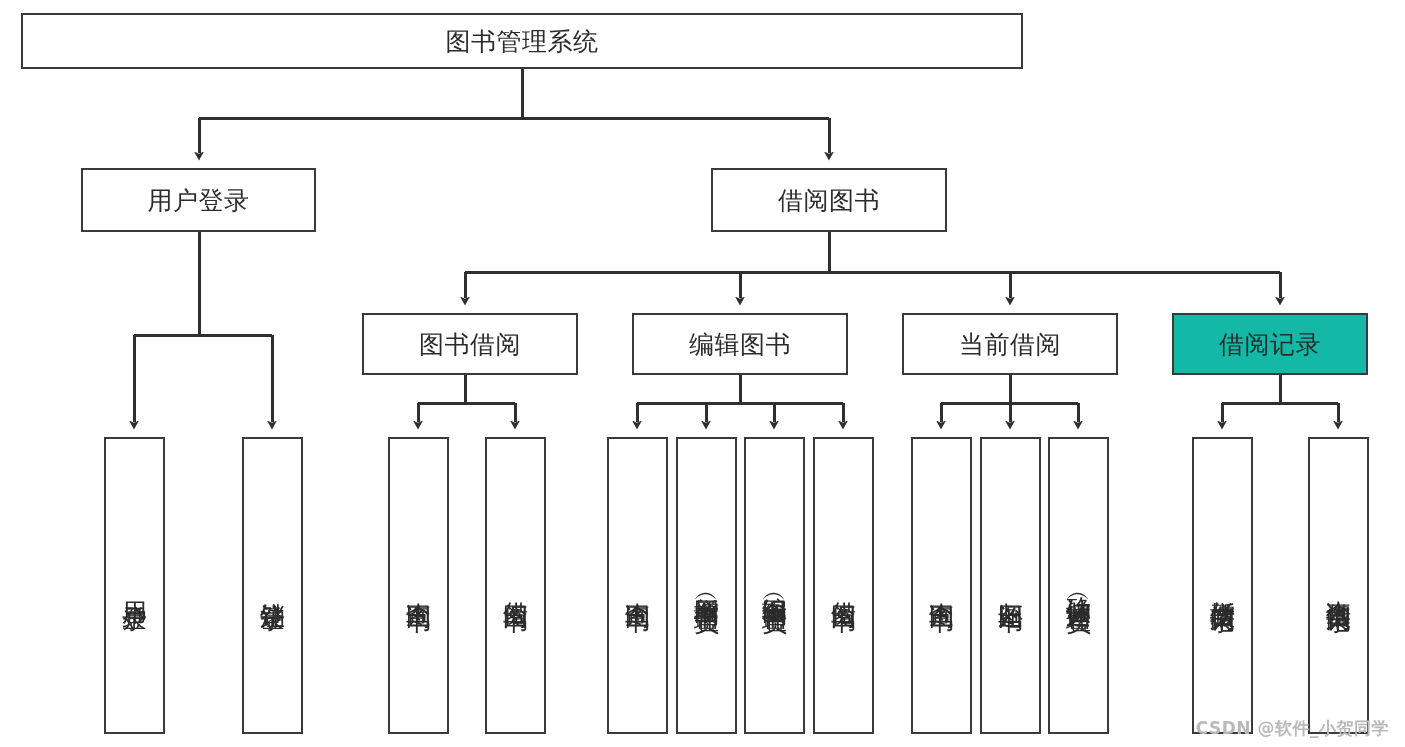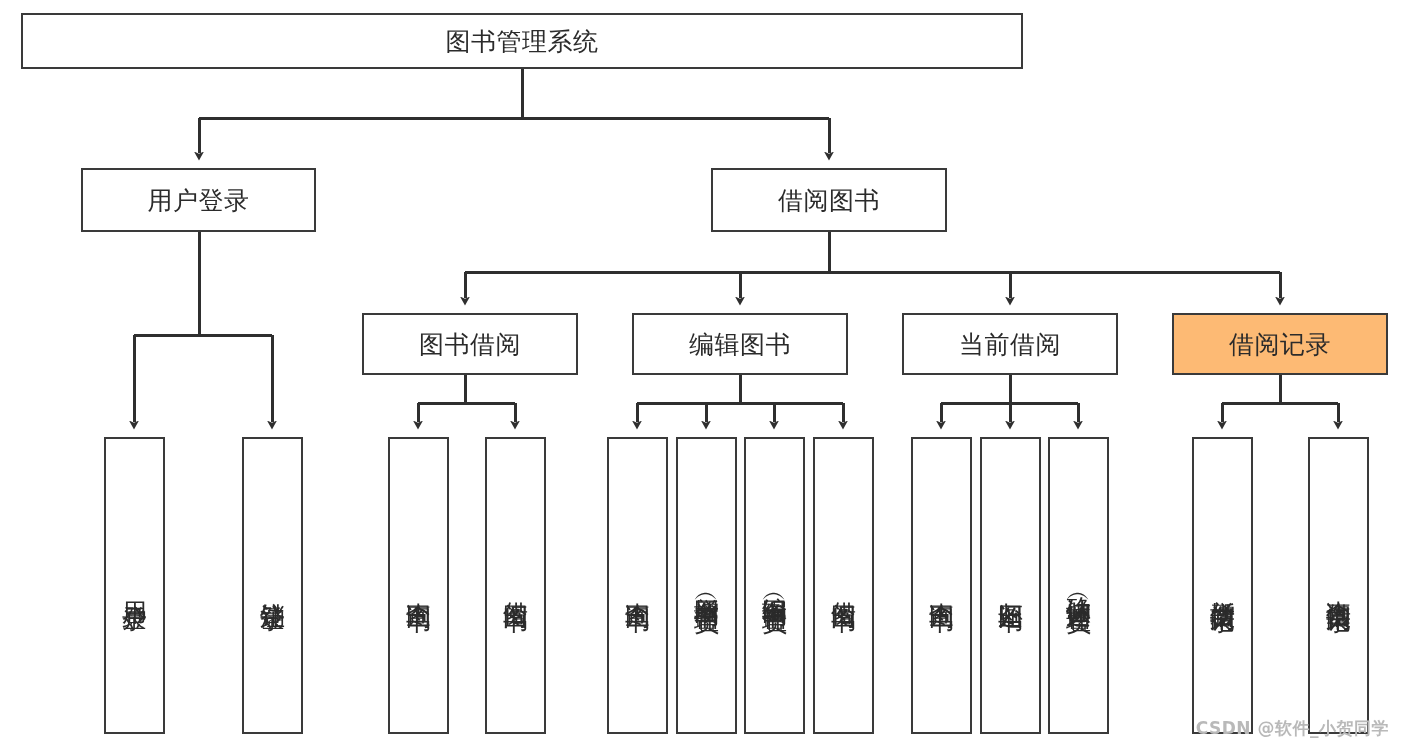--- a/index.html
+++ b/index.html
@@ -140,21 +140,21 @@
 
   <div class="node horiz" style="left: 362px; top: 313px; width: 216px; height: 62px; border-color: rgb(58, 58, 58); background: rgb(255, 255, 255); color: rgb(43, 43, 43);">
     <span class="node-label">图书借阅</span>
   </div>
   <div class="node horiz" style="left: 632px; top: 313px; width: 216px; height: 62px; border-color: rgb(58, 58, 58); background: rgb(255, 255, 255); color: rgb(43, 43, 43);">
     <span class="node-label">编辑图书</span>
   </div>
   <div class="node horiz" style="left: 902px; top: 313px; width: 216px; height: 62px; border-color: rgb(58, 58, 58); background: rgb(255, 255, 255); color: rgb(43, 43, 43);">
     <span class="node-label">当前借阅</span>
   </div>
-  <div class="node horiz" style="left: 1172px; top: 313px; width: 216px; height: 62px; border-color: rgb(58, 58, 58); background: #fdba74; color: rgb(43, 43, 43);">
+  <div class="node horiz" style="left: 1172px; top: 313px; width: 196px; height: 62px; border-color: rgb(58, 58, 58); background: #14b8a6; color: rgb(43, 43, 43);">
     <span class="node-label">借阅记录</span>
   </div>
 
   <div class="node vert" style="left: 104px; top: 437px; width: 61px; height: 297px; border-color: rgb(58, 58, 58); background: rgb(255, 255, 255); color: rgb(43, 43, 43);">
     <span class="node-label">用户登录</span>
   </div>
   <div class="node vert" style="left: 242px; top: 437px; width: 61px; height: 297px; border-color: rgb(58, 58, 58); background: rgb(255, 255, 255); color: rgb(43, 43, 43);">
     <span class="node-label">注销登录</span>
   </div>
 

